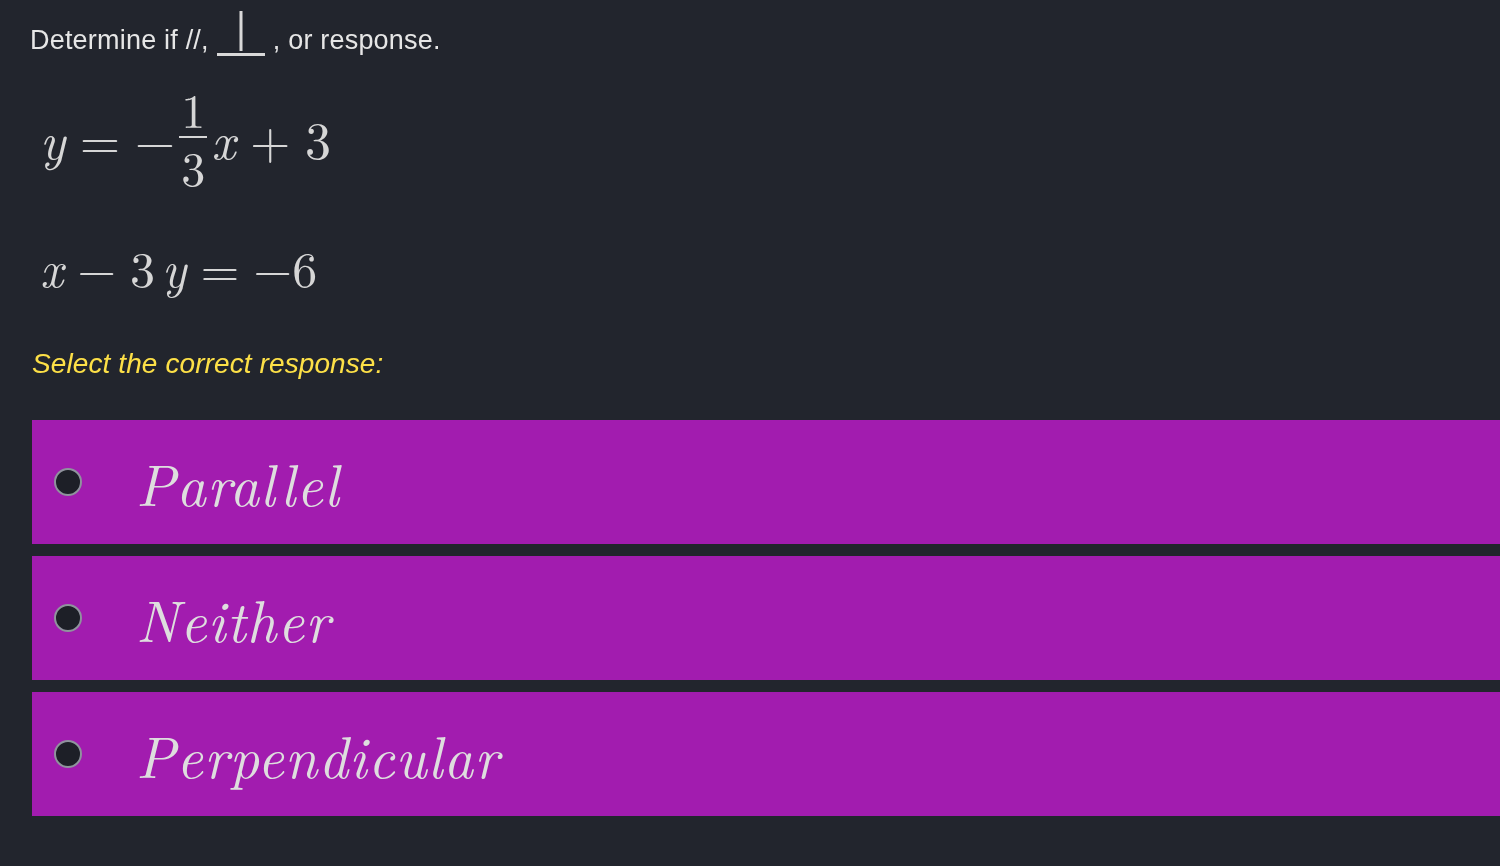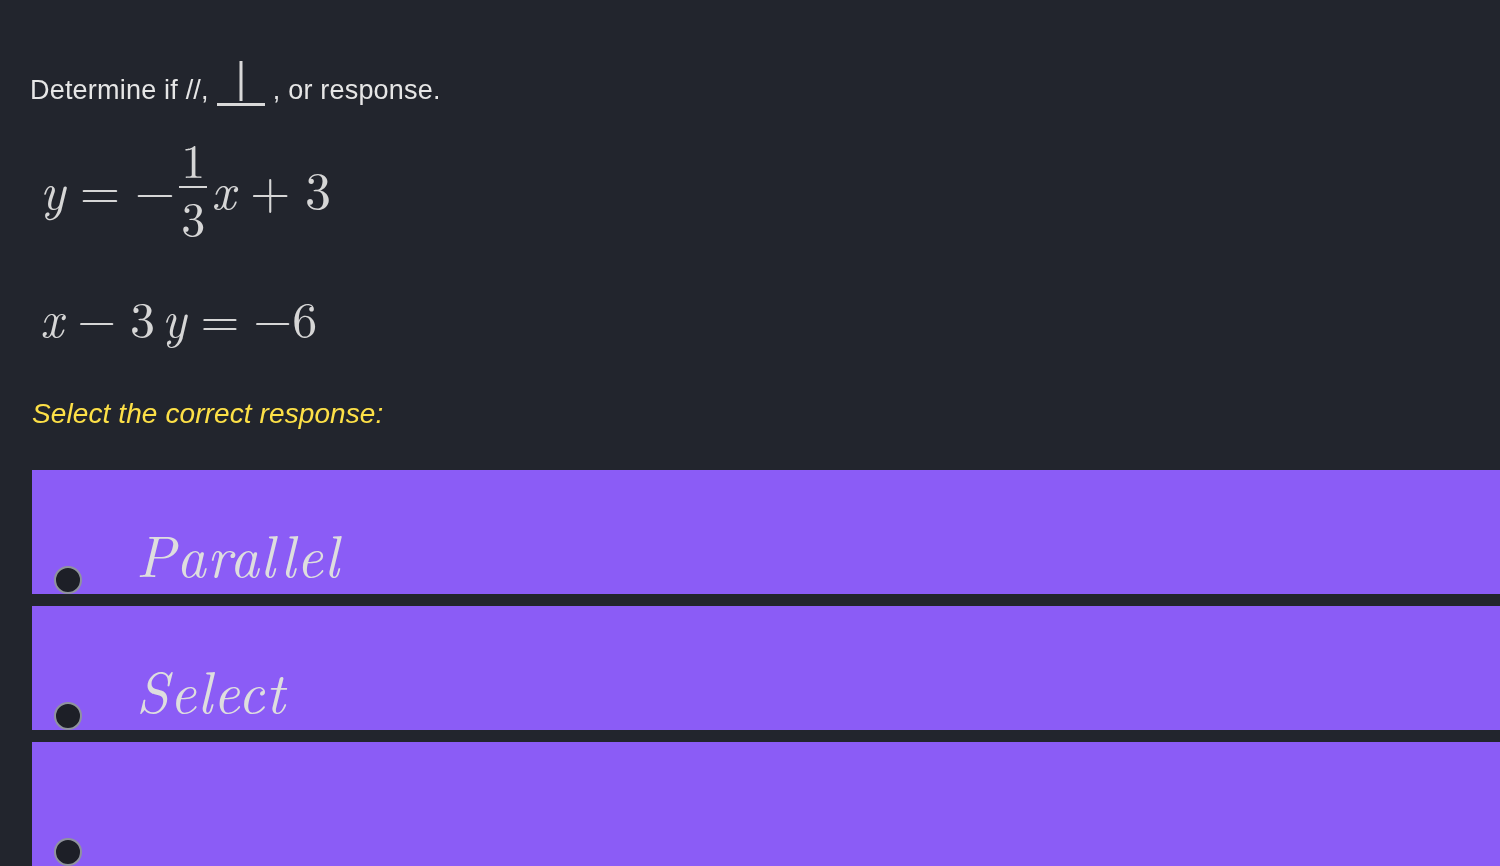--- a/index.html
+++ b/index.html
@@ -7,23 +7,22 @@
     padding: 0;
     width: 1500px;
     height: 866px;
     background: #22252d;
     color: #e6e6e6;
     font-family: "Segoe UI", Arial, sans-serif;
     overflow: hidden;
   }
 
   .page {
-    padding: 44px 0 0 30px;
+    padding: 16px 0 0 30px;
     box-sizing: border-box;
-    margin-top: 22px;
   }
 
   .prompt-line {
     font-size: 27px;
     letter-spacing: 0.2px;
     color: #e6e6e6;
     display: flex;
     align-items: flex-end;
     gap: 4px;
     margin-bottom: 28px;
@@ -93,26 +92,26 @@
   .select-line {
     font-size: 28px;
     font-style: italic;
     letter-spacing: 0.1px;
     color: #fde047;
     margin-bottom: 40px;
     margin-left: 2px;
   }
 
   .option {
-    background: #8b5cf6;
+    background: #a21caf;
     height: 124px;
     margin-bottom: 12px;
     margin-left: 2px;
     display: flex;
-    align-items: flex-end;
+    align-items: center;
     padding-left: 22px;
     box-sizing: border-box;
     width: 1468px;
   }
   .option:last-child { margin-bottom: 0; }
 
   .radio {
     width: 28px;
     height: 28px;
     border-radius: 50%;
@@ -182,20 +181,21 @@
 
   <div class="select-line">Select the correct response:</div>
 
   <div class="option">
     <span class="radio"></span>
     <span class="option-label">Parallel</span>
   </div>
 
   <div class="option">
     <span class="radio"></span>
-    <span class="option-label">Select</span>
+    <span class="option-label">Neither</span>
   </div>
 
   <div class="option">
     <span class="radio"></span>
+    <span class="option-label">Perpendicular</span>
   </div>
 
 </div>
 
 </body></html>

